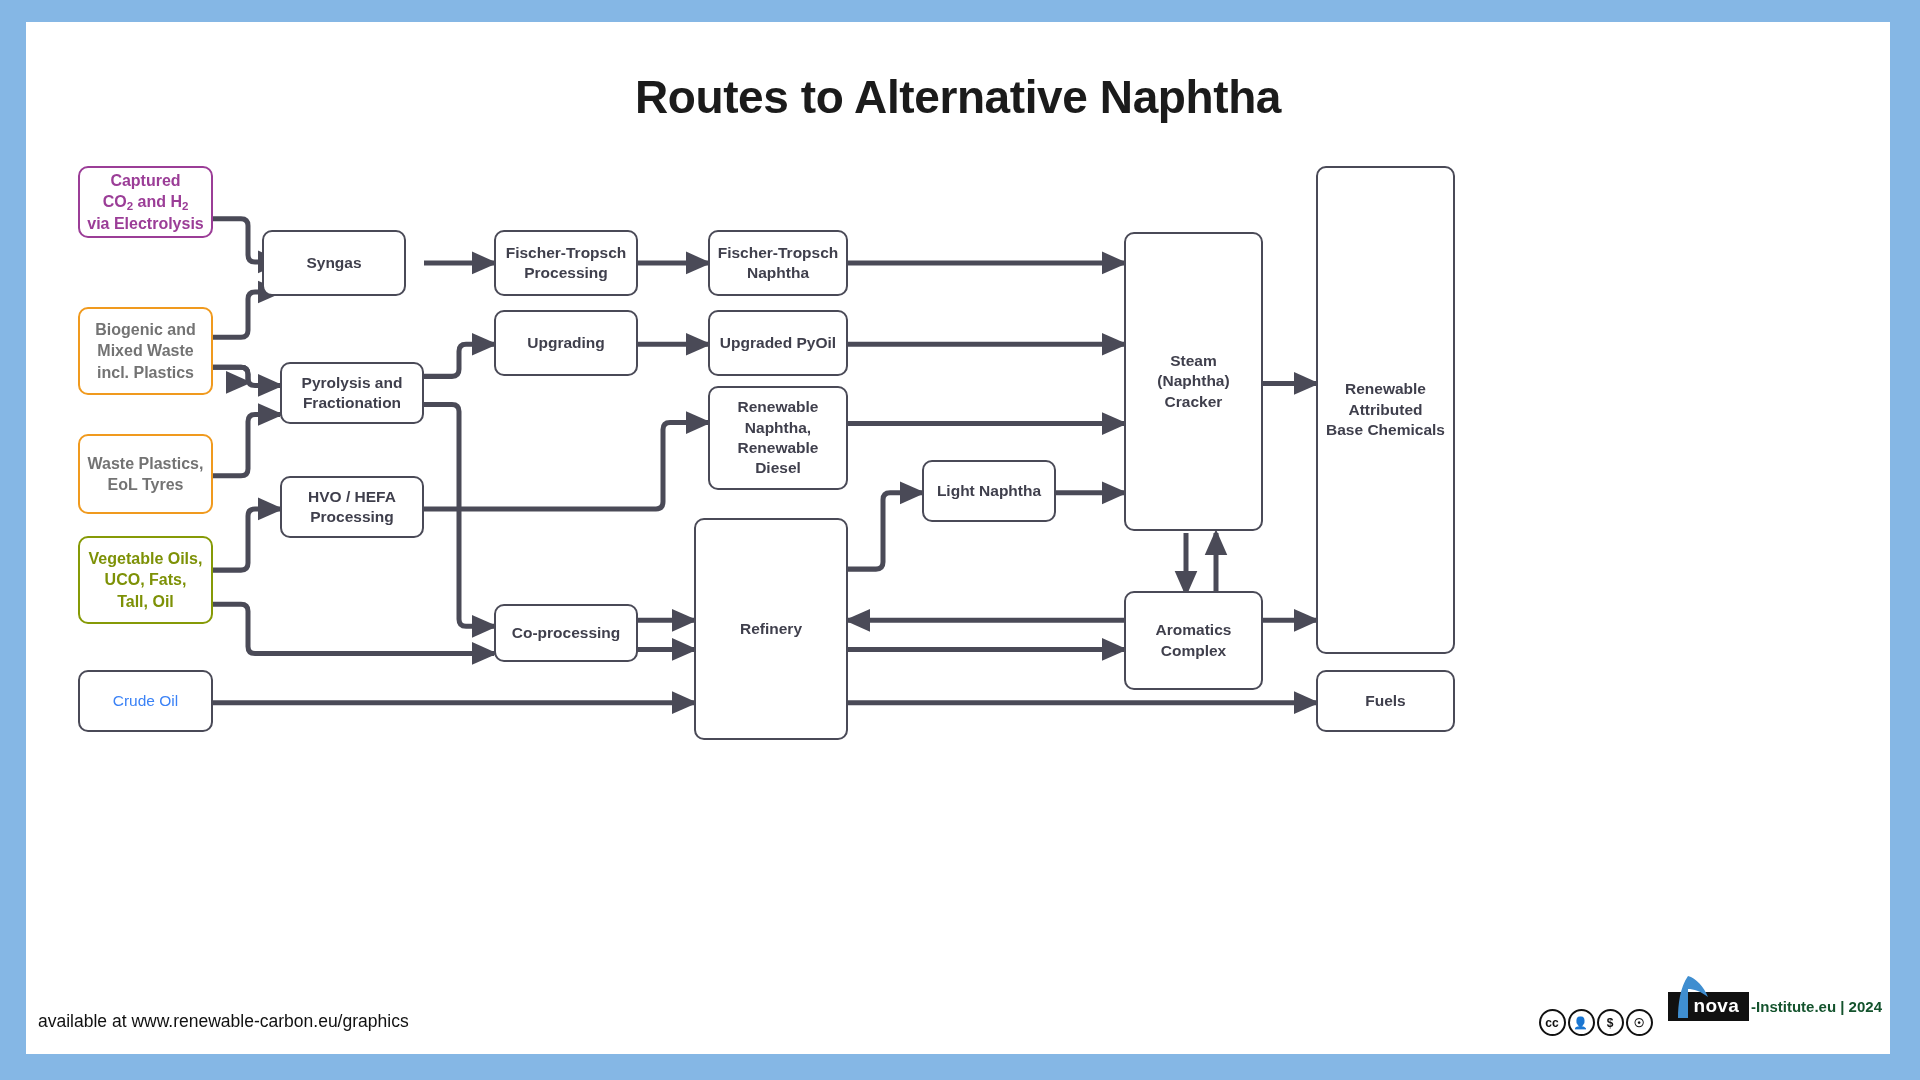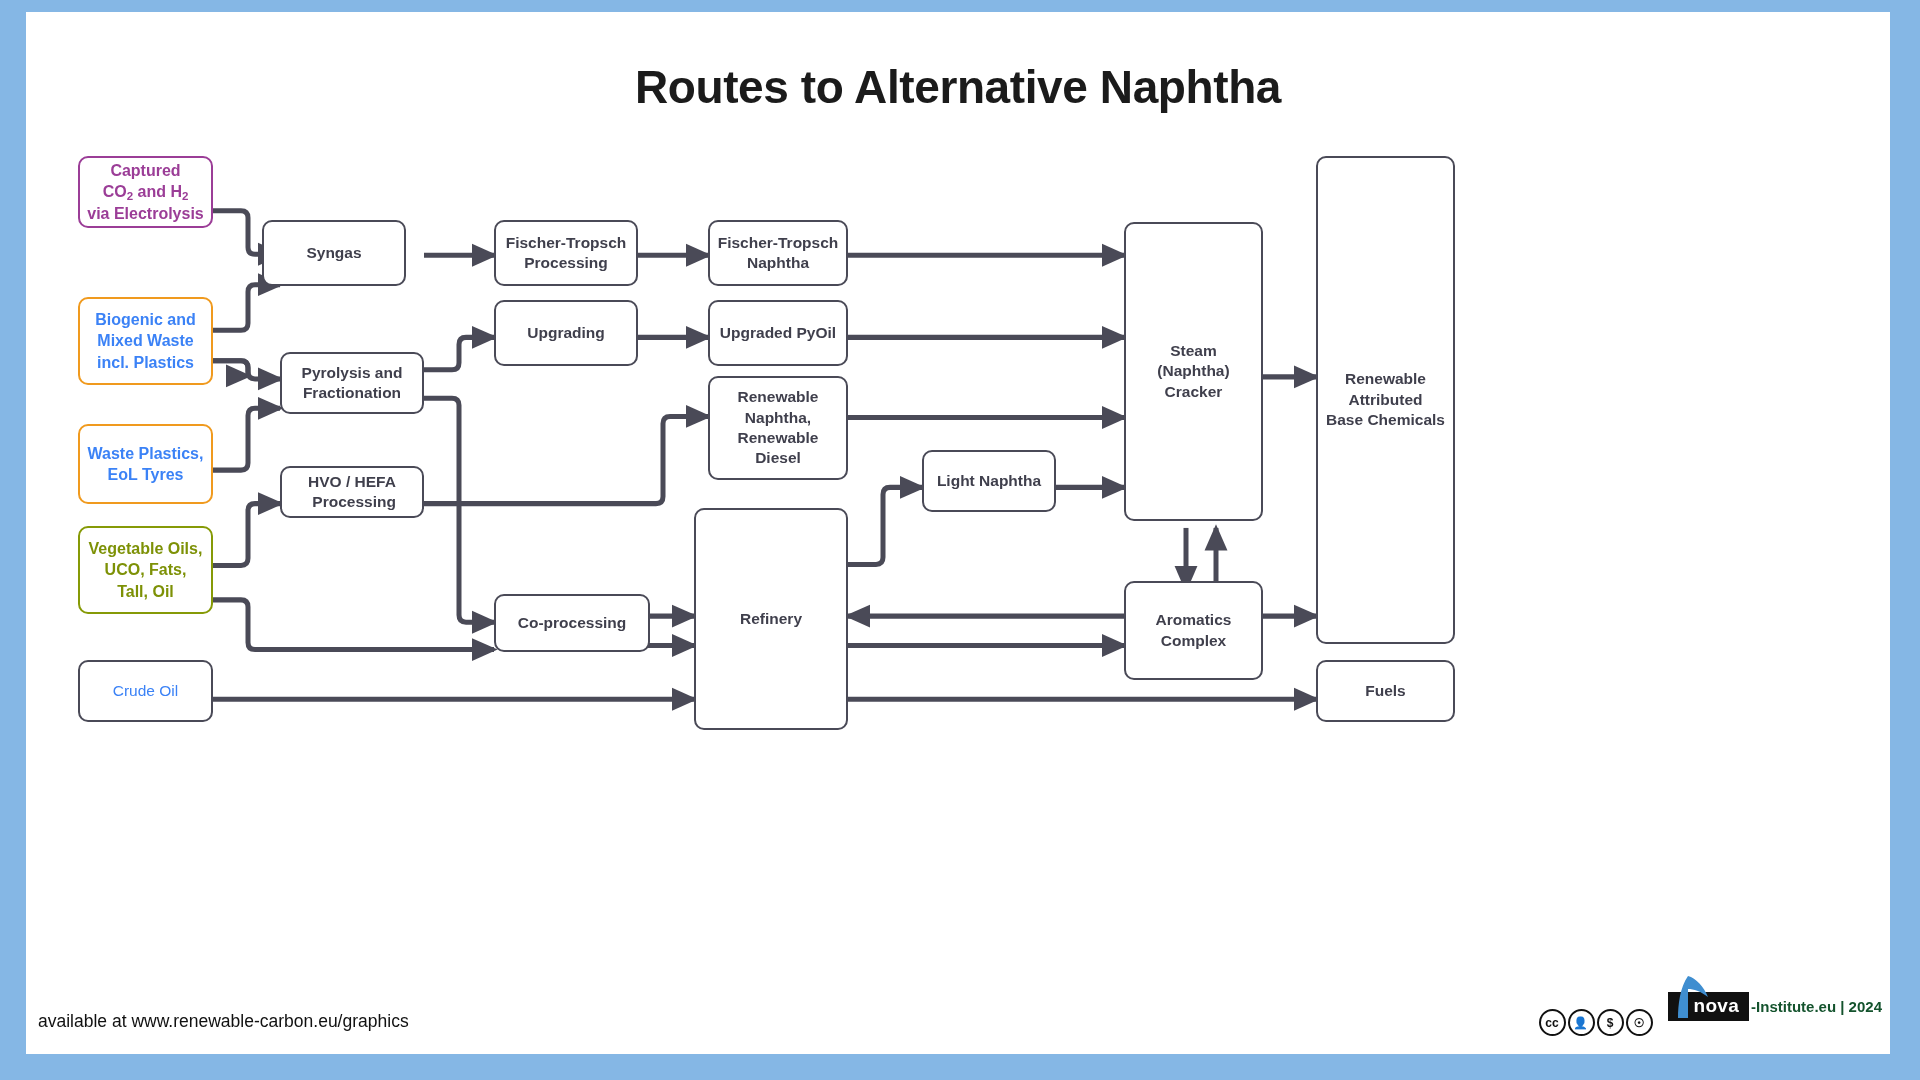--- a/index.html
+++ b/index.html
@@ -2,21 +2,21 @@
 <html><head>
 <meta charset="utf-8">
 <style>
   html,body{margin:0;padding:0;background:#ffffff;}
   body{width:1920px;height:1080px;overflow:hidden;font-family:"Liberation Sans",sans-serif;}
 
   #frame{
     position:absolute;inset:0;
     background:#85b7e5;
     box-sizing:border-box;
-    padding:12px 30px 26px 26px;
+    padding:22px 30px 26px 26px;
   }
   #canvas{
     position:relative;
     width:100%;height:100%;
     background:#ffffff;
     box-sizing:border-box;
   }
 
   
   #title{
@@ -46,21 +46,21 @@
     font-weight:normal;
     padding:4px 6px;
     z-index:3;
   }
   .node.feed{
     font-weight:bold;
     font-size:16px;
     border-width:2.8px;
   }
   .node.purple{border-color:#9b3d97;color:#9b3d97;}
-  .node.orange{border-color:#f09a1e;color:#3b82f6;}
+  .node.orange{border-color:#f09a1e;color:#737373;}
   .node.olive{border-color:#869a06;color:#7d9106;}
   .node.strong{font-weight:bold;color:#3f3f4c;}
   .node sub{font-size:0.72em;vertical-align:baseline;position:relative;top:3px;}
 
   
   #footer-left{
     position:absolute;left:12px;bottom:22px;
     font-size:17.5px;color:#111111;
     font-family:"Liberation Sans",sans-serif;
   }
@@ -180,29 +180,29 @@
 UCO, Fats,
 Tall, Oil</div>
 
     <div class="node" style="left:52px;top:648px;width:135px;height:62px;">Crude Oil</div>
 
     <div class="node strong" style="left:236px;top:208px;width:144px;height:66px;">Syngas</div>
 
     <div class="node strong" style="left:254px;top:340px;width:144px;height:62px;white-space:pre-line;">Pyrolysis and
 Fractionation</div>
 
-    <div class="node strong" style="left:254px;top:454px;width:144px;height:52px;white-space:pre-line;text-align:right;">HVO / HEFA
+    <div class="node strong" style="left:254px;top:454px;width:144px;height:62px;white-space:pre-line;">HVO / HEFA
 Processing</div>
 
     <div class="node strong" style="left:468px;top:208px;width:144px;height:66px;white-space:pre-line;">Fischer-Tropsch
 Processing</div>
 
     <div class="node strong" style="left:468px;top:288px;width:144px;height:66px;">Upgrading</div>
 
-    <div class="node strong" style="left:468px;top:582px;width:156px;height:58px;">Co-processing</div>
+    <div class="node strong" style="left:468px;top:582px;width:144px;height:58px;">Co-processing</div>
 
     <div class="node strong" style="left:682px;top:208px;width:140px;height:66px;white-space:pre-line;">Fischer-Tropsch
 Naphtha</div>
 
     <div class="node strong" style="left:682px;top:288px;width:140px;height:66px;">Upgraded PyOil</div>
 
     <div class="node strong" style="left:682px;top:364px;width:140px;height:104px;white-space:pre-line;">Renewable
 Naphtha,
 Renewable
 Diesel</div>

